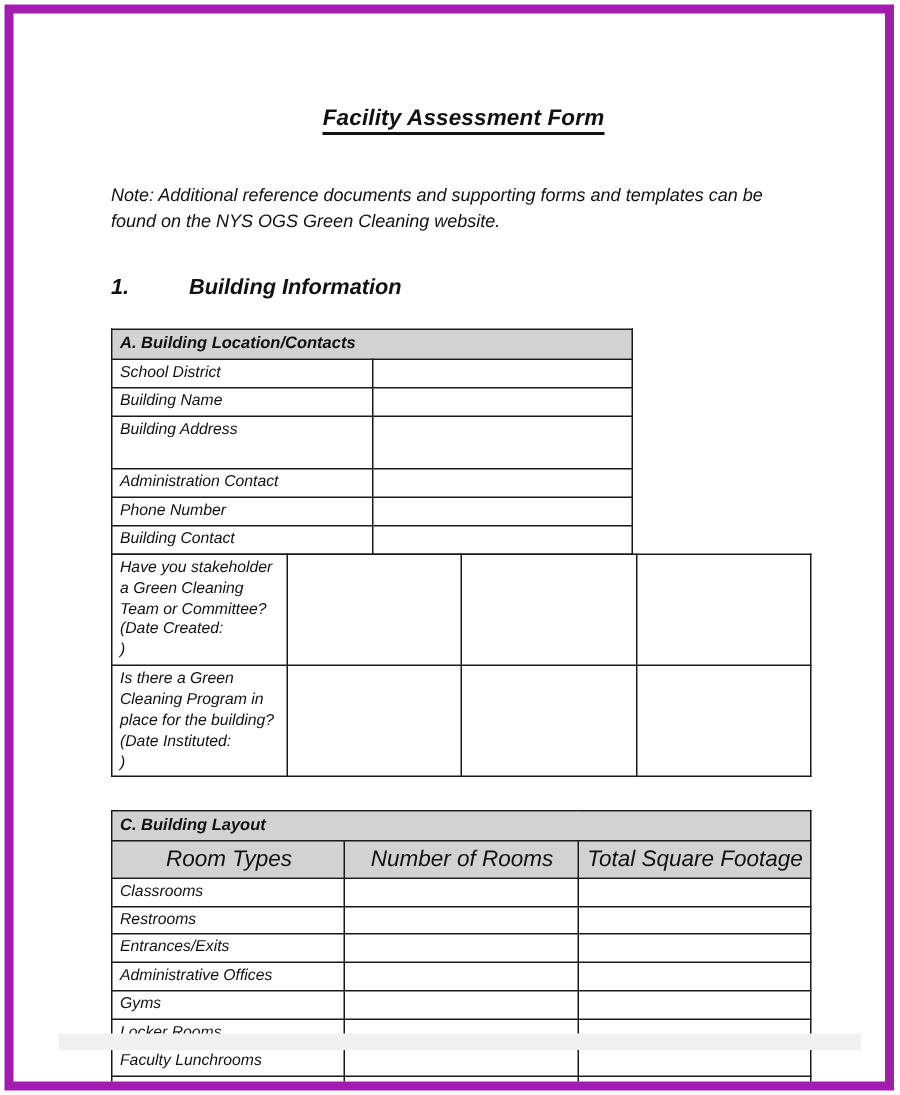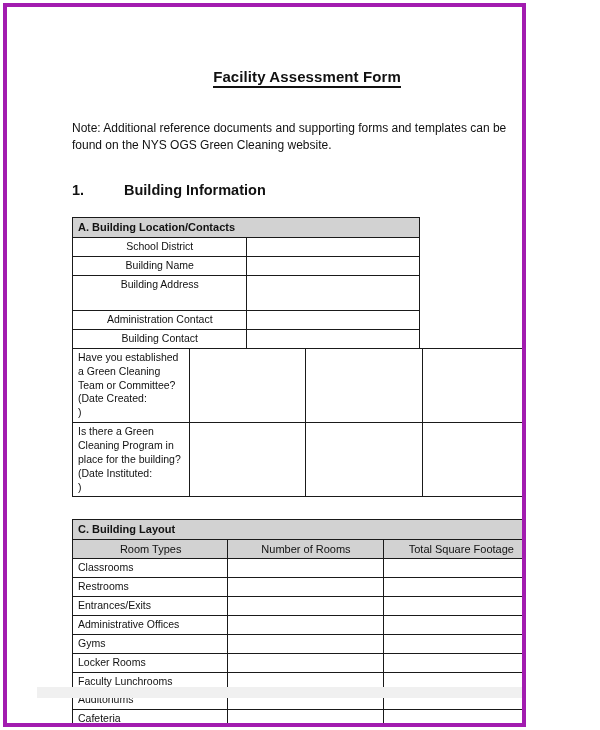--- a/index.html
+++ b/index.html
@@ -12,26 +12,27 @@
     height: 730px;
     position: relative;
     overflow: hidden;
     font-family: "Liberation Sans", sans-serif;
     color: #111111;
   }
   .page {
     position: absolute;
     left: 3px;
     top: 3px;
-    width: 523px;
+    width: 593px;
     height: 724px;
     background: #ffffff;
-    border: 4px solid #a21caf;
+    border: 6px solid #a21caf;
     box-sizing: border-box;
     overflow: hidden;
+    font-style: italic;
   }
   .content {
     position: absolute;
     left: 65px;
     top: 0;
     width: 470px;
   }
 
   
   .doc-title {
@@ -90,21 +91,21 @@
     font-size: 11px;
     padding-top: 2px;
     padding-bottom: 2px;
   }
 
   
   .tbl-a {
     width: 348px;
     margin-top: 19px;
   }
-  .tbl-a .c-label { width: 140px; text-align: center; }
+  .tbl-a .c-label { width: 140px; }
   .tbl-a td { height: 14px; }
   .tbl-a tr.tall td { height: 30px; }
 
   
   .tbl-b {
     width: 467px;
     margin-top: -1px;
   }
   .tbl-b .c-q { width: 383px; }
   .tbl-b .c-y,
@@ -125,21 +126,21 @@
     width: 467px;
     margin-top: 22px;
   }
   .tbl-c .c-room { width: 149px; }
   .tbl-c .c-num { width: 158px; }
   .tbl-c .c-sqft { width: 158px; }
   .tbl-c .col-head {
     background: #d2d2d2;
     text-align: center;
     font-weight: normal;
-    font-size: 11px;
+    font-size: 15px;
   }
   .tbl-c td { height: 13px; }
 
   
   .fold-band {
     position: absolute;
     left: 30px;
     top: 680px;
     width: 535px;
     height: 11px;
@@ -176,30 +177,34 @@
         </tr>
         <tr class="tall">
           <td class="c-label">Building Address</td>
           <td></td>
         </tr>
         <tr>
           <td class="c-label">Administration Contact</td>
           <td></td>
         </tr>
         <tr>
+          <td class="c-label">Phone Number</td>
+          <td></td>
+        </tr>
+        <tr>
           <td class="c-label">Building Contact</td>
           <td></td>
         </tr>
       </tbody>
     </table>
 
     <table class="tbl-b">
       <tbody>
         <tr>
-          <td class="q-cell" style="white-space:pre-line">Have you established a Green Cleaning Team or Committee? (Date Created:
+          <td class="q-cell" style="white-space:pre-line">Have you stakeholder a Green Cleaning Team or Committee? (Date Created:
 )</td>
           <td class="mark"></td>
           <td class="mark"></td>
           <td class="mark"></td>
         </tr>
         <tr>
           <td class="q-cell" style="white-space:pre-line">Is there a Green Cleaning Program in place for the building? (Date Instituted:
 )</td>
           <td class="mark"></td>
           <td class="mark"></td>

